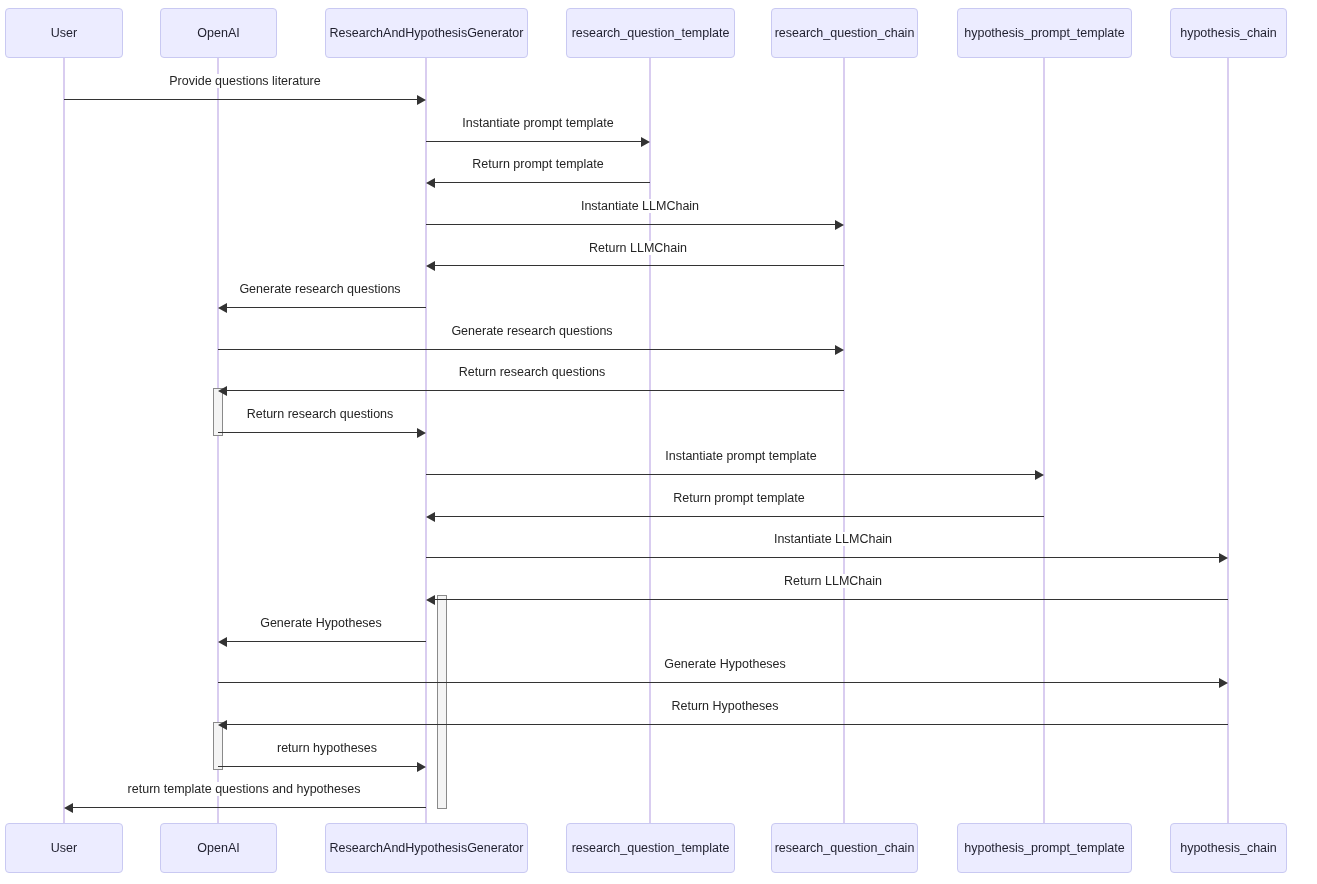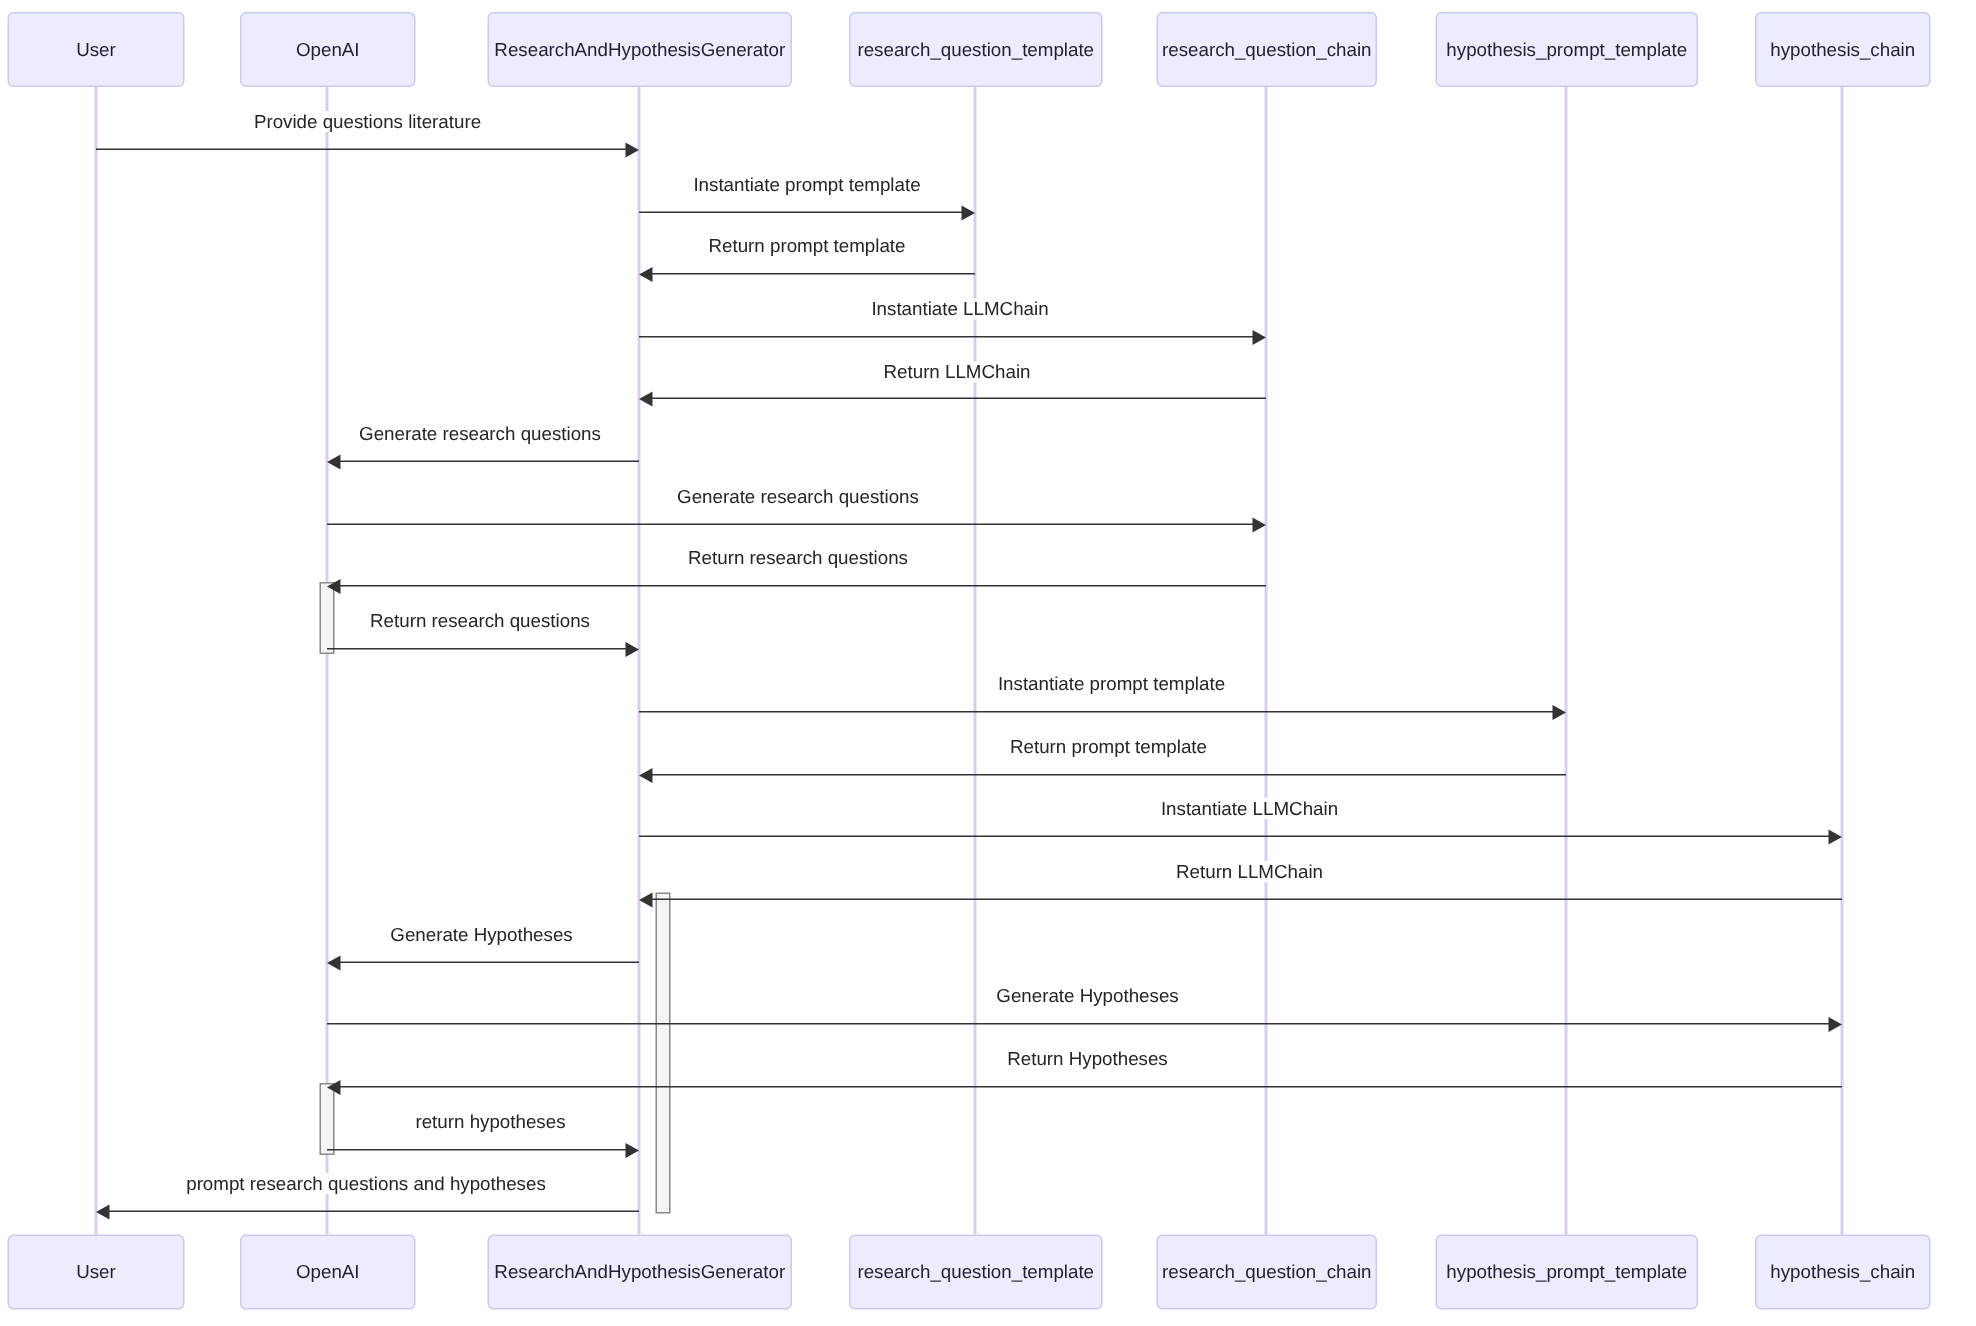--- a/index.html
+++ b/index.html
@@ -195,14 +195,14 @@
     <div class="arrowhead right" style="top: 678px; left: 1219px;"></div>
     <div class="msg-label" style="top: 657px; left: 725px;">Generate Hypotheses</div>
     <div class="msg" style="top: 724px; left: 226px; width: 1002px;"></div>
     <div class="arrowhead left" style="top: 720px; left: 218px;"></div>
     <div class="msg-label" style="top: 699px; left: 725px;">Return Hypotheses</div>
     <div class="msg" style="top: 766px; left: 218px; width: 200px;"></div>
     <div class="arrowhead right" style="top: 762px; left: 417px;"></div>
     <div class="msg-label" style="top: 741px; left: 327px;">return hypotheses</div>
     <div class="msg" style="top: 807px; left: 72px; width: 354px;"></div>
     <div class="arrowhead left" style="top: 803px; left: 64px;"></div>
-    <div class="msg-label" style="top: 782px; left: 244px;">prompt research questions and hypotheses</div>
+    <div class="msg-label" style="top: 782px; left: 244px;">return template questions and hypotheses</div>
   </div>
 
 </body></html>

